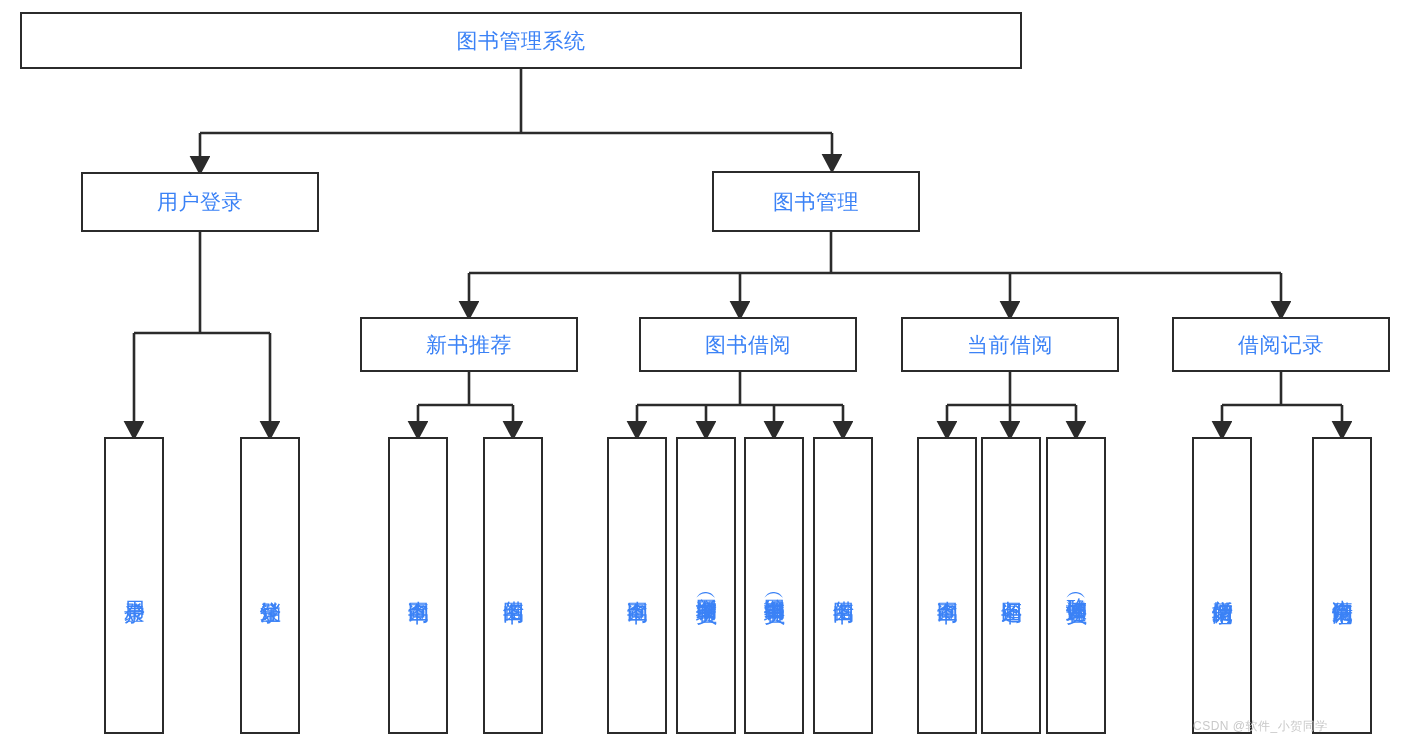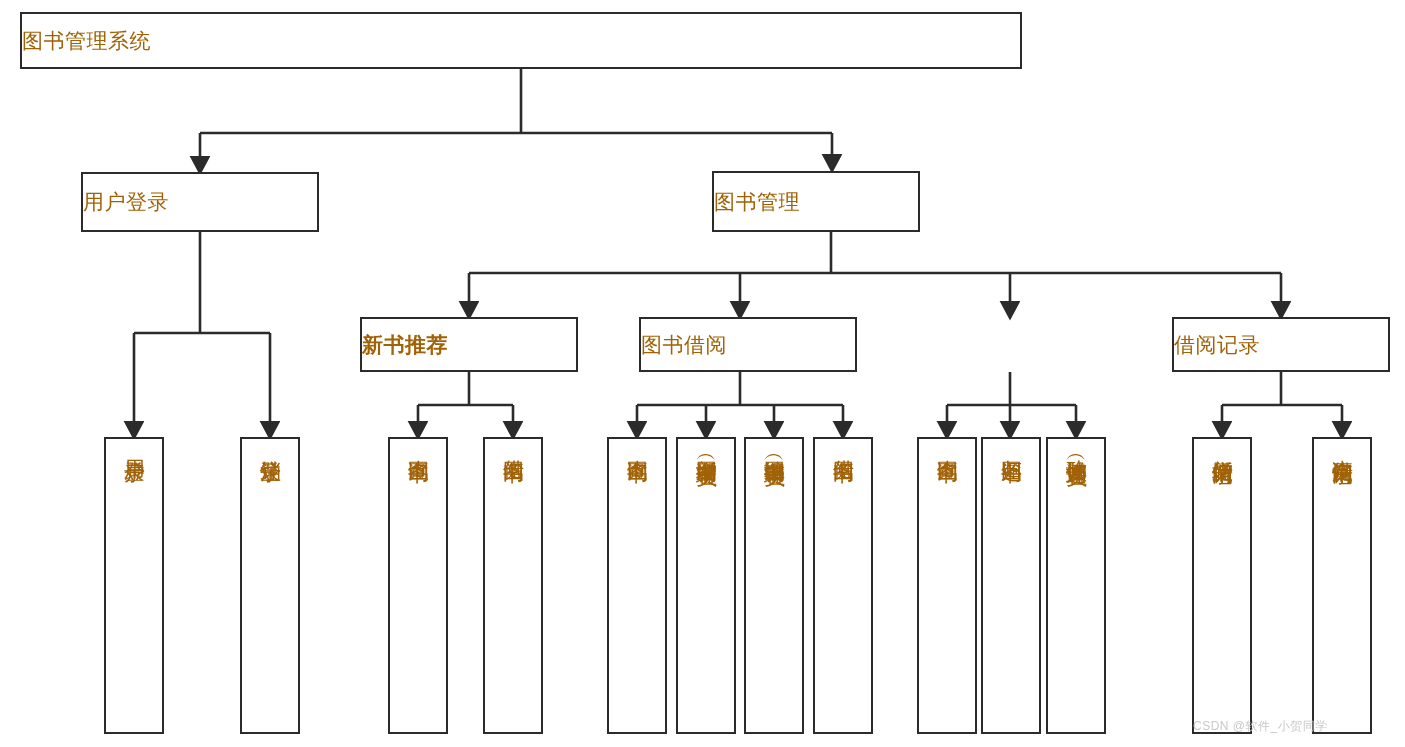--- a/index.html
+++ b/index.html
@@ -24,21 +24,22 @@
     width: 1405px;
     height: 747px;
   }
   .node {
     position: absolute;
     box-sizing: border-box;
     border: 2.5px solid #2b2b2b;
     background: #ffffff;
     display: flex;
     align-items: center;
-    color: #a16207;
+    justify-content: center;
+    color: #3b82f6;
   }
   .node.horiz {
     font-size: 21px;
     letter-spacing: 0.5px;
   }
   .node.vert {
     writing-mode: vertical-rl;
     text-orientation: upright;
     font-size: 21px;
     line-height: 1.18;
@@ -117,25 +118,28 @@
     <span>图书管理系统</span>
   </div>
 
   <div class="node horiz" style="left:81px; top:172px; width:238px; height:60px;">
     <span>用户登录</span>
   </div>
   <div class="node horiz" style="left:712px; top:171px; width:208px; height:61px;">
     <span>图书管理</span>
   </div>
 
-  <div class="node horiz" style="left:360px; top:317px; width:218px; height:55px;font-weight:bold;">
+  <div class="node horiz" style="left:360px; top:317px; width:218px; height:55px;">
     <span>新书推荐</span>
   </div>
   <div class="node horiz" style="left:631px; top:317px; width:218px; height:55px;margin-left:8px;">
     <span>图书借阅</span>
+  </div>
+  <div class="node horiz" style="left:901px; top:317px; width:218px; height:55px;">
+    <span>当前借阅</span>
   </div>
   <div class="node horiz" style="left:1172px; top:317px; width:218px; height:55px;">
     <span>借阅记录</span>
   </div>
 
   <div class="node vert" style="left:104px; top:437px; width:60px; height:297px;">
     <span>用户登录</span>
   </div>
   <div class="node vert" style="left:240px; top:437px; width:60px; height:297px;">
     <span>注销登录</span>

